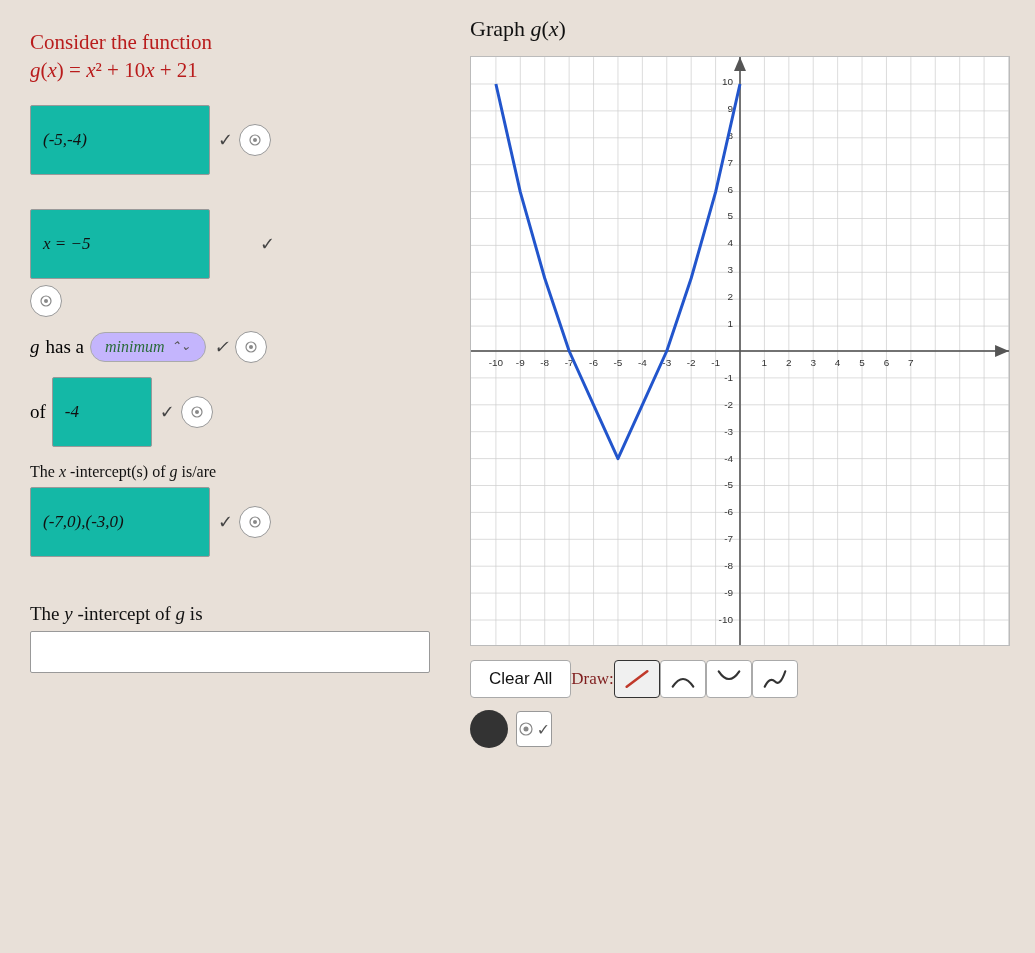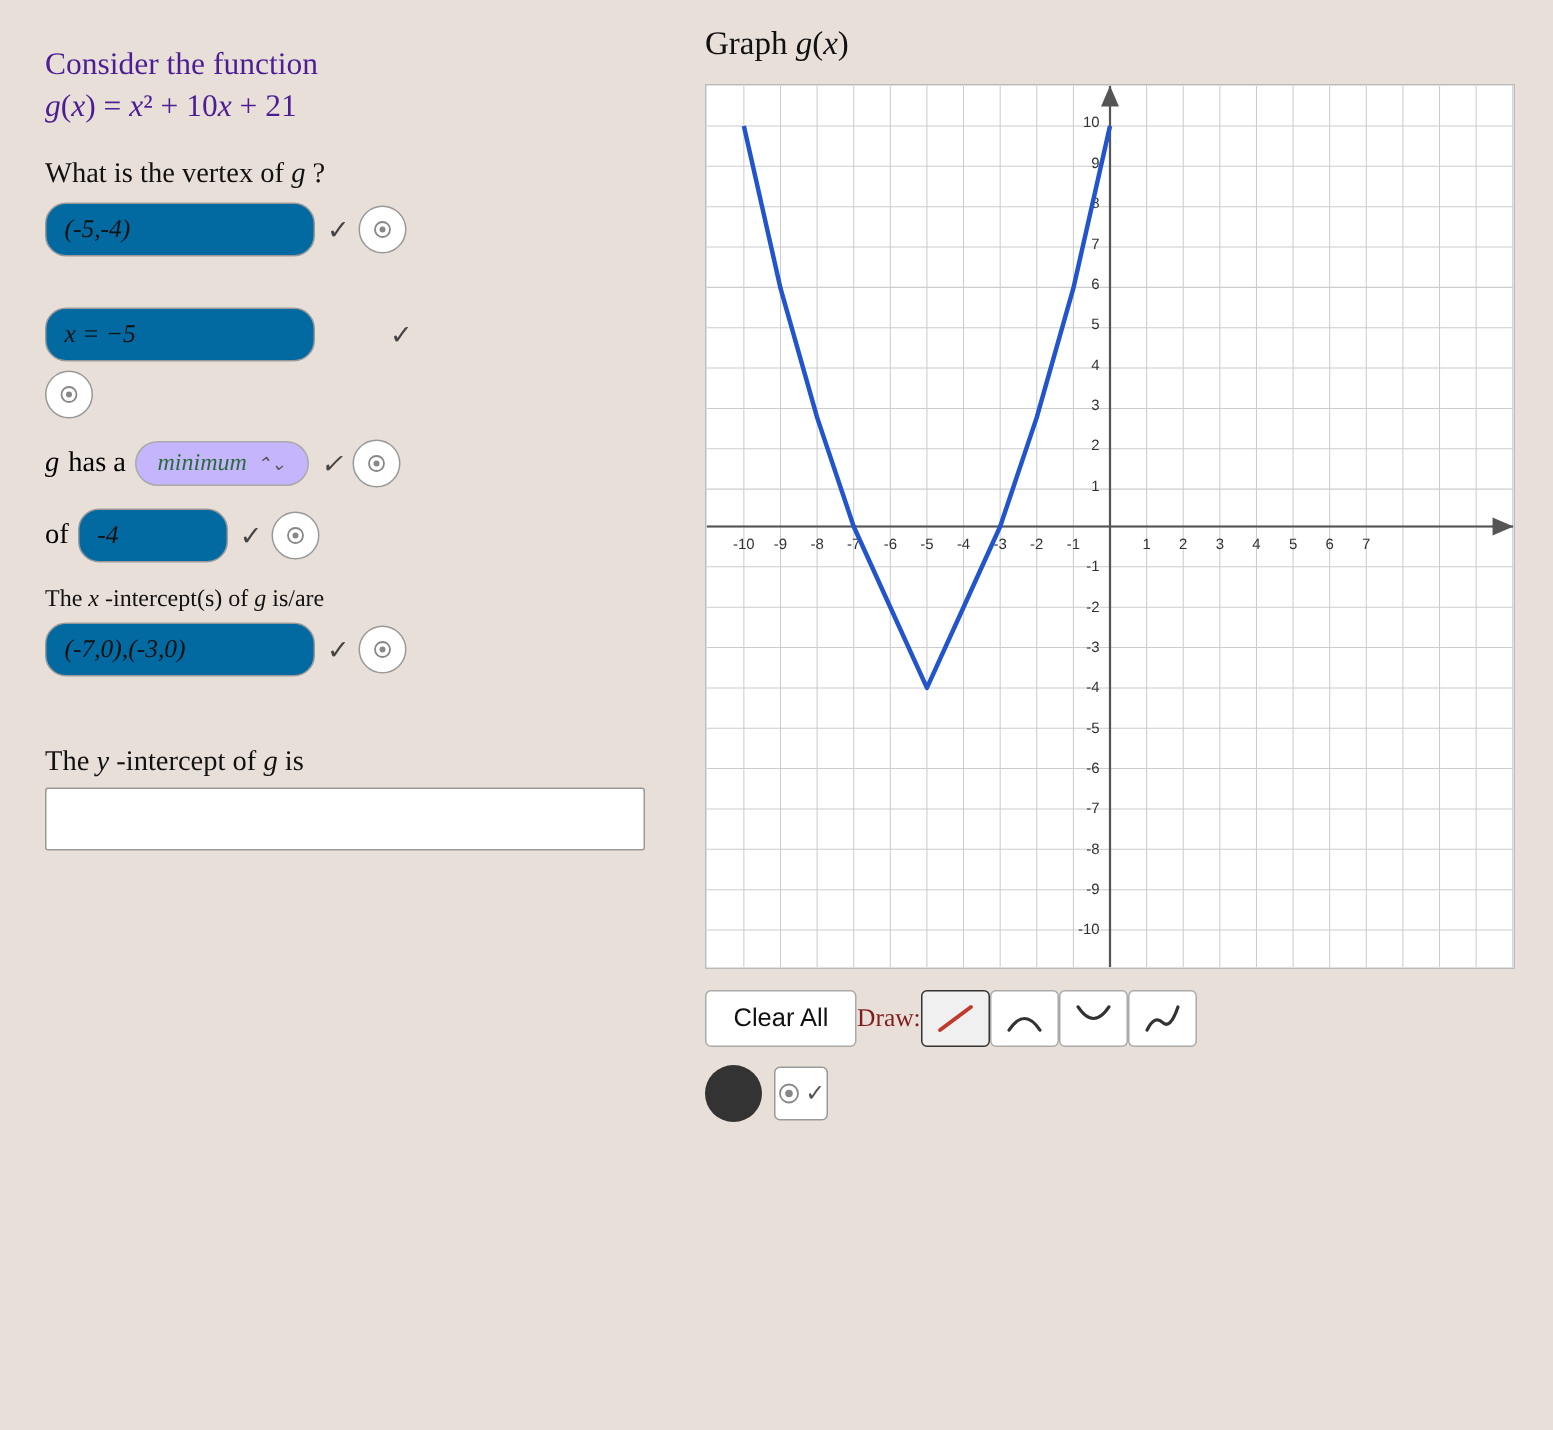--- a/index.html
+++ b/index.html
@@ -18,45 +18,45 @@
       padding: 28px 30px 20px 30px;
       display: flex;
       flex-direction: column;
       gap: 14px;
     }
 
     .problem-title {
       font-size: 21px;
       font-weight: normal;
       line-height: 1.35;
-      color: #4c1d95;
+      color: #b91c1c;
     }
 
     .question-label {
       font-size: 19px;
       color: #111;
       line-height: 1.4;
       margin-top: 4px;
     }
 
     .answer-row {
       display: flex;
       align-items: center;
       gap: 6px;
     }
 
     .answer-box {
       border: 1.5px solid #999;
-      background: #0369a1;
-      padding: 7px 12px;
+      background: #14b8a6;
+      padding: 24px 12px;
       font-size: 17px;
       font-style: italic;
       min-width: 180px;
       color: #111;
-      border-radius: 14px;
+      border-radius: 2px;
     }
 
     .check-icon {
       color: #444;
       font-size: 18px;
       margin-left: 2px;
     }
 
     .speaker-icon {
       width: 32px;
@@ -252,23 +252,20 @@
 <div class="left-panel">
 
   <div>
     <div class="problem-title">Consider the function</div>
     <div class="problem-title">
       <span><em>g</em>(<em>x</em>) = <em>x</em>² + 10<em>x</em> + 21</span>
     </div>
   </div>
 
   <div>
-    <div class="question-label">
-      What is the vertex of <em>g</em> ?
-    </div>
     <div class="answer-row" style="margin-top:6px;">
       <div class="answer-box">(-5,-4)</div>
       <span class="check-icon">✓</span>
       <div class="speaker-icon">
         <svg width="14" height="14" viewBox="0 0 14 14">
           <circle cx="7" cy="7" r="5" fill="none" stroke="#888" stroke-width="1.2"></circle>
           <circle cx="7" cy="7" r="2" fill="#888"></circle>
         </svg>
       </div>
     </div>

